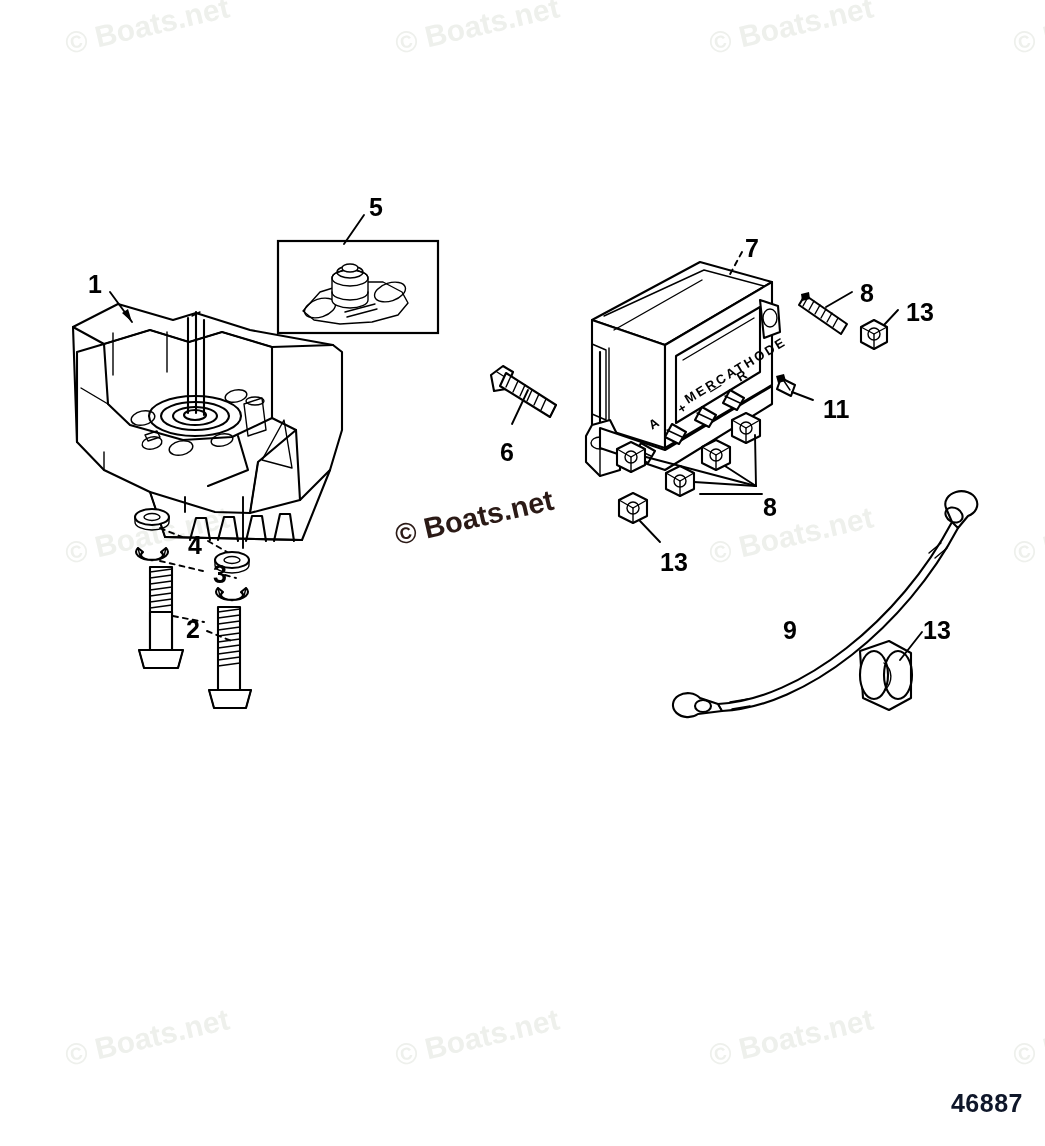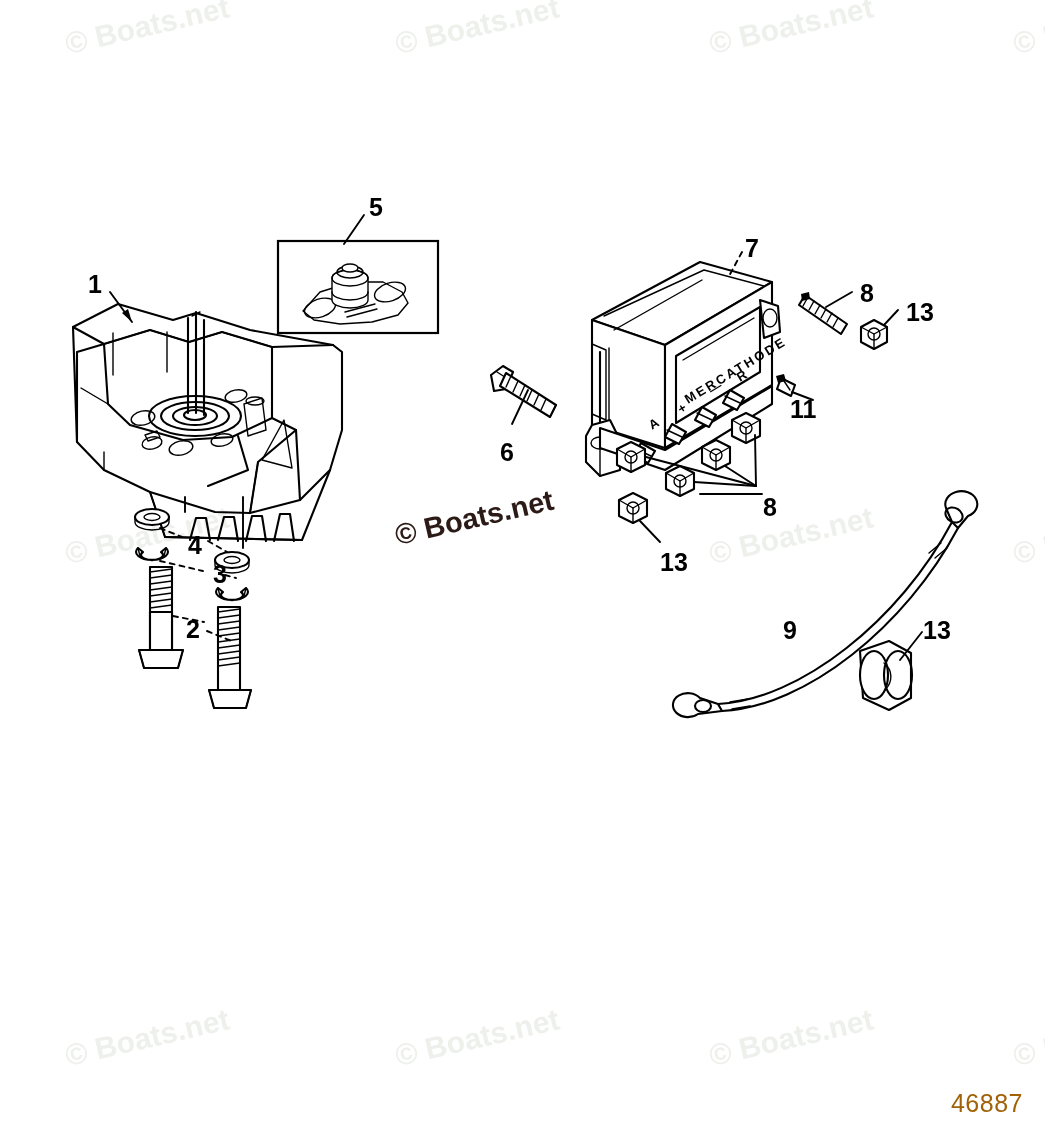--- a/index.html
+++ b/index.html
@@ -52,24 +52,24 @@
     font-size: 25px;
     color: #000000;
     line-height: 1;
     z-index: 4;
   }
   .drawing-no {
     position: absolute;
     right: 22px;
     bottom: 28px;
     font-family: "Liberation Sans", sans-serif;
-    font-weight: normal;
+    font-weight: bold;
     font-size: 25px;
     letter-spacing: 0.5px;
-    color: #a16207;
+    color: #0f172a;
     z-index: 5;
   }
   svg { display: block; }
   .ln  { fill: none; stroke: #000; stroke-width: 2.1; stroke-linejoin: round; stroke-linecap: round; }
   .ln-t{ fill: none; stroke: #000; stroke-width: 1.4; stroke-linejoin: round; stroke-linecap: round; }
   .fillw { fill: #ffffff; stroke: #000; stroke-width: 2.1; stroke-linejoin: round; }
   .fillw-t { fill: #ffffff; stroke: #000; stroke-width: 1.4; stroke-linejoin: round; }
   .fillk { fill: #000000; stroke: none; }
   .lead { fill: none; stroke: #000; stroke-width: 1.9; stroke-linecap: round; }
   .lead-d { fill: none; stroke: #000; stroke-width: 1.9; stroke-linecap: round; stroke-dasharray: 5 5; }
@@ -429,21 +429,21 @@
       <div class="callout" style="left: 88px; top: 272px;">1</div>
       <div class="callout" style="left: 186px; top: 617px;">2</div>
       <div class="callout" style="left: 213px; top: 562px;">3</div>
       <div class="callout" style="left: 188px; top: 533px;">4</div>
       <div class="callout" style="left: 369px; top: 195px;">5</div>
       <div class="callout" style="left: 500px; top: 440px;">6</div>
       <div class="callout" style="left: 745px; top: 236px;">7</div>
       <div class="callout" style="left: 763px; top: 495px;">8</div>
       <div class="callout" style="left: 783px; top: 618px;">9</div>
       <div class="callout" style="left: 923px; top: 618px;">13</div>
-      <div class="callout" style="left: 790px; top: 397px;">11</div>
+      <div class="callout" style="left: 823px; top: 397px;">11</div>
       <div class="callout" style="left: 860px; top: 281px;">8</div>
       <div class="callout" style="left: 906px; top: 300px;">13</div>
       <div class="callout" style="left: 660px; top: 550px;">13</div>
     </div>
 
   <div class="drawing-no">46887</div>
 
 </div>
 
 </body></html>

